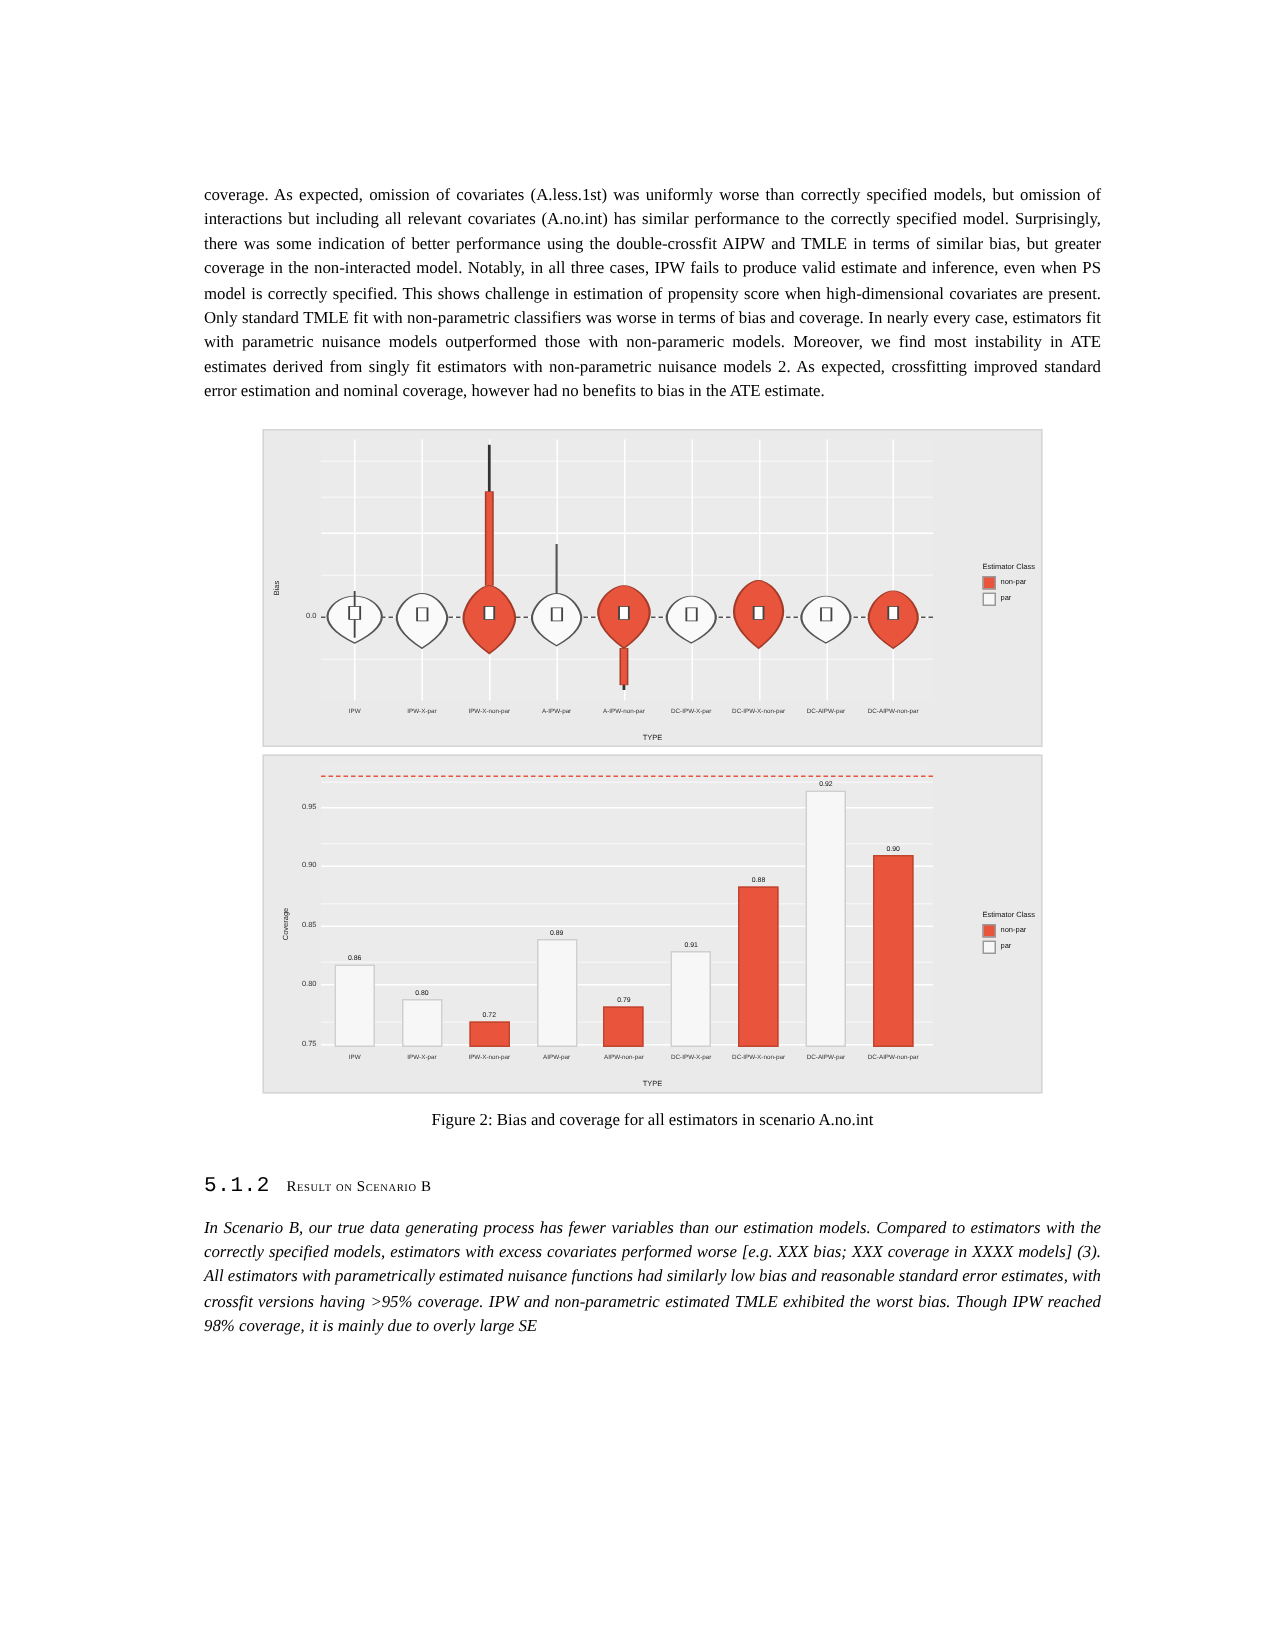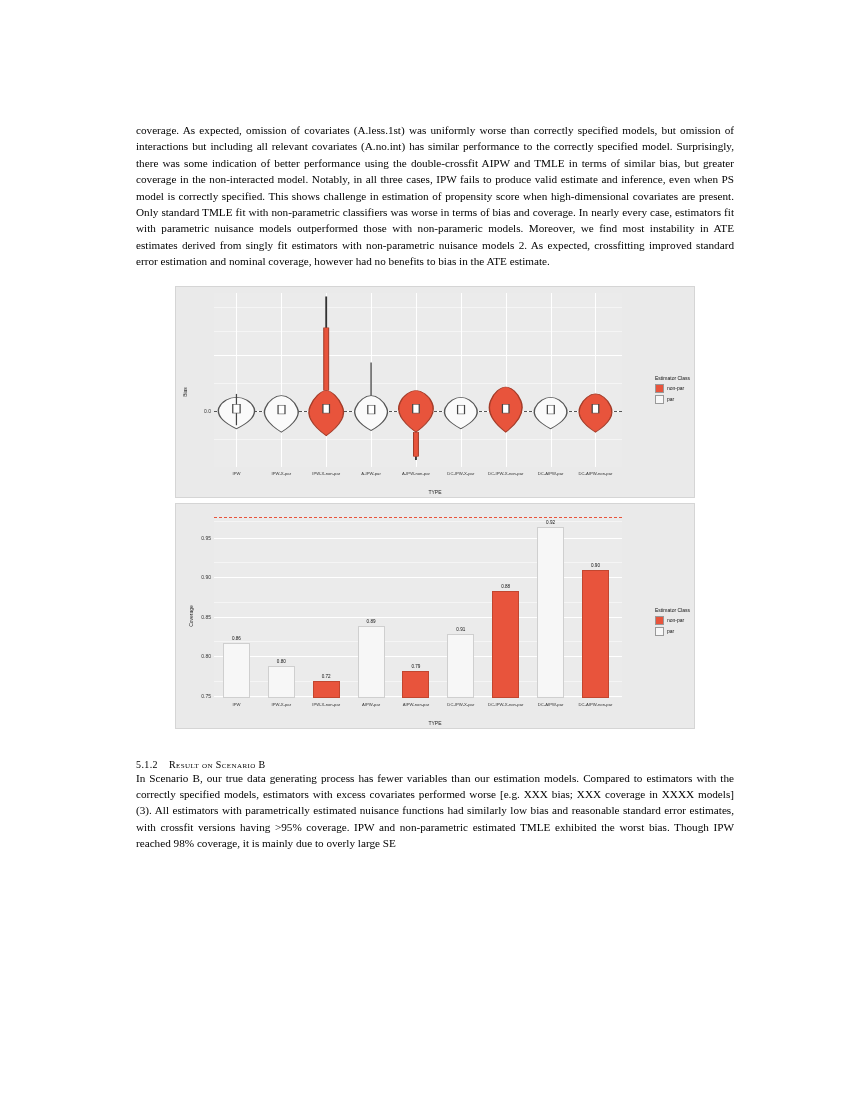--- a/index.html
+++ b/index.html
@@ -169,23 +169,25 @@
   .figure-caption {
     margin-top: 12px;
     text-align: center;
     font-size: 11.2px;
   }
   .section-head {
     margin-top: 30px;
     font-size: 10px;
     letter-spacing: 0.4px;
   }
-  .section-head .num { font-size: 10px; }
+  .section-head .num { font-size: 14px; font-family: Liberation Mono, monospace; }
   .sc { font-variant: small-caps; }
   p.after-head {
+    margin-top: 12px;
+    font-style: italic;
   }
   .page-number {
     position: absolute;
     left: 0; right: 0;
     bottom: 78px;
     text-align: center;
     font-size: 11px;
   }
 </style>
 </head>
@@ -359,20 +361,21 @@
             <div class="legend-row">
               <span class="legend-swatch" style="background:#f7f7f7"></span>
               <span>par</span>
             </div>
           </div>
         </div>
 
       </div>
     </div>
 
+    <div class="figure-caption">Figure 2: Bias and coverage for all estimators in scenario A.no.int</div>
 
     <div class="section-head">
       <span class="num">5.1.2</span>
       <span class="sc" style="margin-left:8px">Result on Scenario B</span>
     </div>
 
     <p class="body-text after-head">In Scenario B, our true data generating process has fewer variables than our estimation models. Compared to estimators with the correctly specified models, estimators with excess covariates performed worse [e.g. XXX bias; XXX coverage in XXXX models] (3). All estimators with parametrically estimated nuisance functions had similarly low bias and reasonable standard error estimates, with crossfit versions having &gt;95% coverage. IPW and non-parametric estimated TMLE exhibited the worst bias. Though IPW reached 98% coverage, it is mainly due to overly large SE</p>
   </div>
 
 </div>

